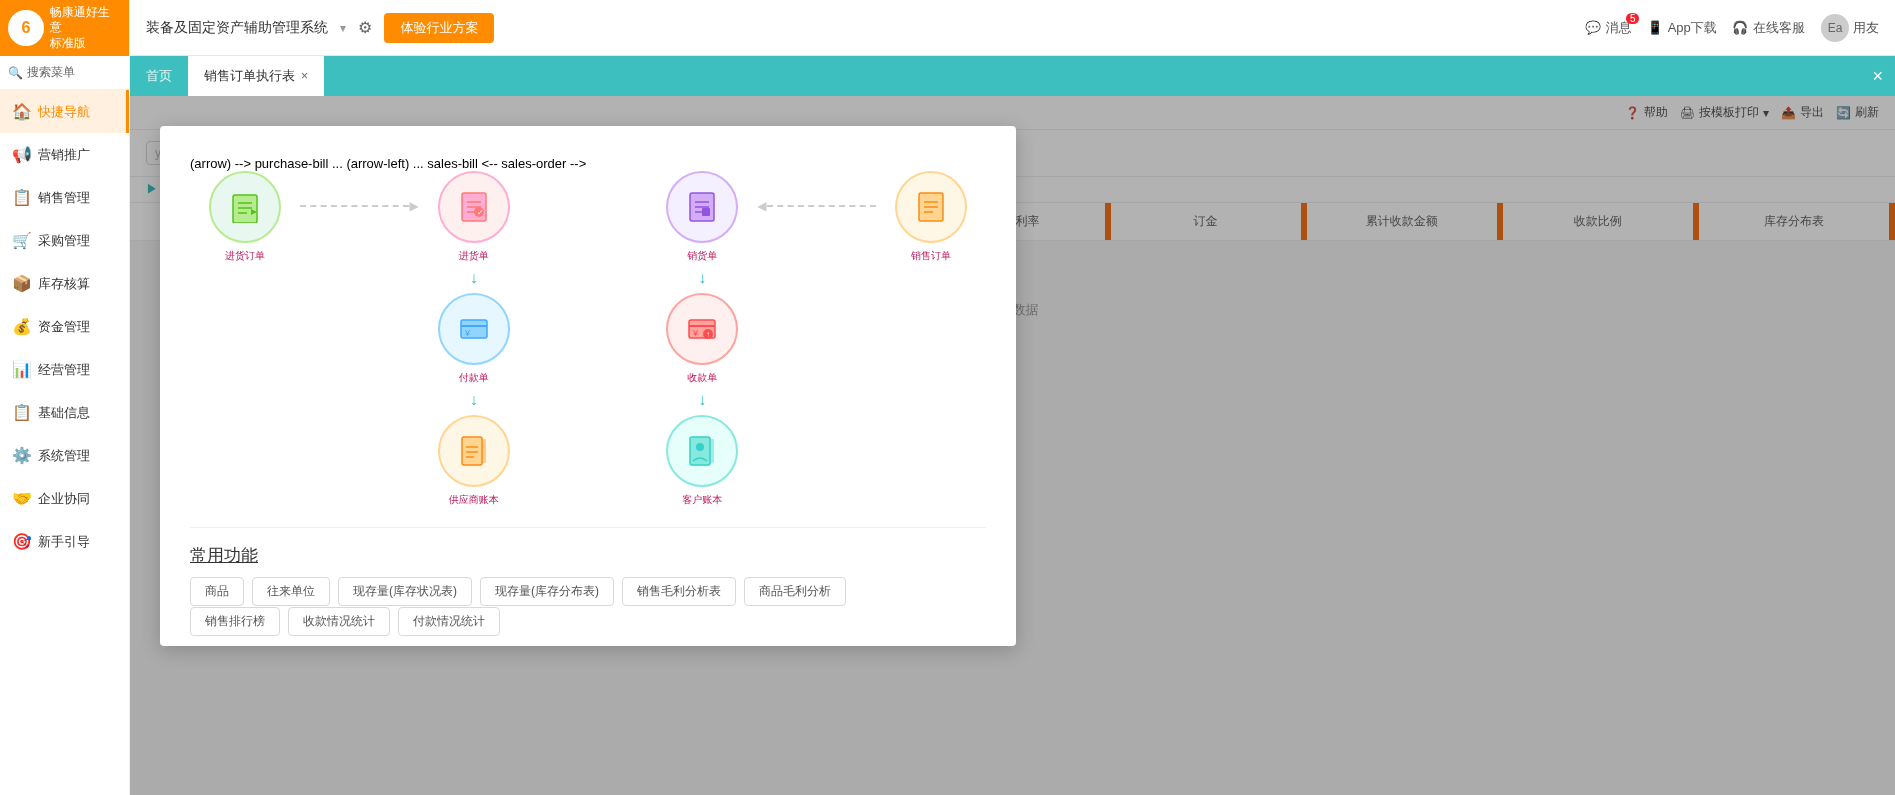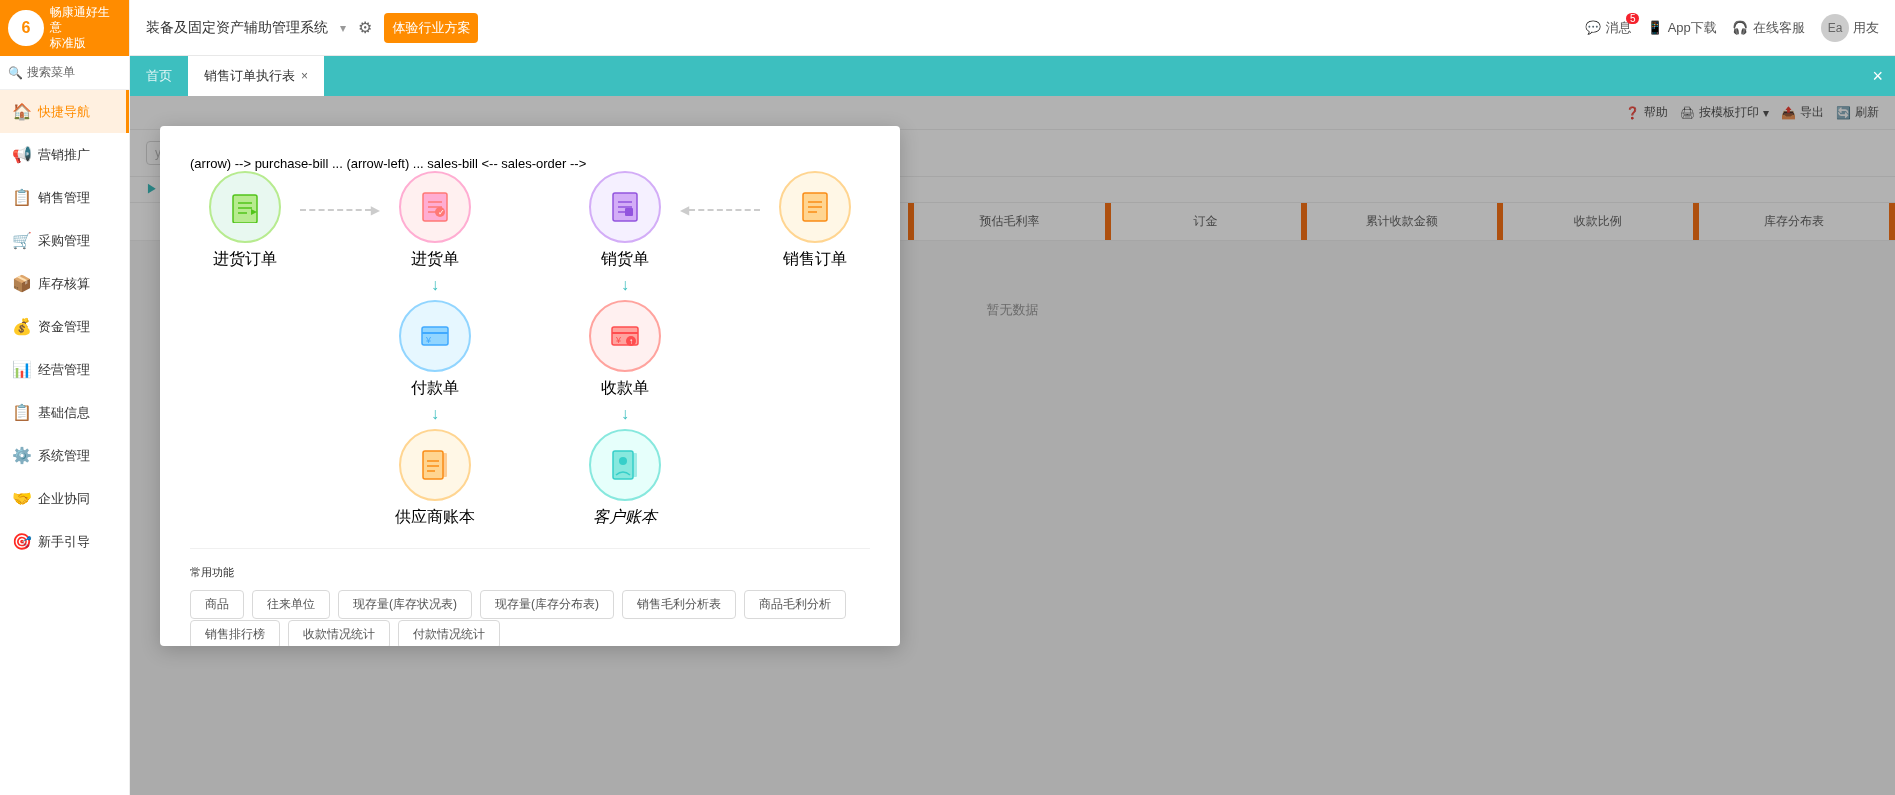--- a/index.html
+++ b/index.html
@@ -17,21 +17,21 @@
     .sidebar-nav { flex: 1; overflow-y: auto; }
     .sidebar-item { display: flex; align-items: center; gap: 6px; padding: 12px 12px; cursor: pointer; color: #333; font-size: 13px; }
     .sidebar-item.active { background: #fff0e0; color: #ff8c00; border-right: 3px solid #ff8c00; }
     .sidebar-item-icon { font-size: 16px; width: 20px; text-align: center; }
 
     
     .main { flex: 1; display: flex; flex-direction: column; overflow: hidden; }
 
     
     .header { height: 56px; background: #fff; border-bottom: 1px solid #e8e8e8; display: flex; align-items: center; padding: 0 16px; gap: 12px; }
-    .header-badge-btn { background: #ff8c00; color: #fff; border: none; border-radius: 4px; padding: 6px 8px; cursor: pointer; font-size: 13px; }
+    .header-badge-btn { background: #ff8c00; color: #fff; border: none; border-radius: 4px; padding: 6px 16px; cursor: pointer; font-size: 13px; }
     .header-actions { display: flex; align-items: center; gap: 16px; margin-left: auto; color: #555; font-size: 13px; }
     .header-action { display: flex; align-items: center; gap: 4px; cursor: pointer; position: relative; }
     .badge { background: #f5222d; color: #fff; border-radius: 10px; font-size: 10px; padding: 0 4px; position: absolute; top: -6px; right: -8px; }
     .settings-icon { color: #666; font-size: 16px; cursor: pointer; }
 
     
     .tabs { display: flex; background: #3dbfbf; padding: 0; height: 40px; align-items: stretch; }
     .tab { display: flex; align-items: center; padding: 0 16px; cursor: pointer; font-size: 13px; color: rgba(255,255,255,0.85); gap: 6px; }
     .tab.active { background: #fff; color: #333; justify-content: flex-end; }
     .tab-close { font-size: 12px; color: #666; cursor: pointer; }
@@ -66,25 +66,25 @@
     .modal { background: #fff; border-radius: 4px; width: 740px; margin: 40px auto; padding: 30px; position: relative; box-shadow: 0 4px 20px rgba(0,0,0,0.2); max-height: 520px; overflow: hidden; }
     .flow-circle { width: 72px; height: 72px; border-radius: 50%; display: flex; align-items: center; justify-content: center; font-size: 28px; }
     .flow-circle.green { background: #e8f8f0; color: #52c41a; border: 2px solid #b7eb8f; }
     .flow-circle.pink { background: #fff0f0; color: #ff7875; border: 2px solid #ffadd2; }
     .flow-circle.purple { background: #f5f0ff; color: #9254de; border: 2px solid #d3adf7; }
     .flow-circle.orange { background: #fff7e6; color: #fa8c16; border: 2px solid #ffd591; }
     .flow-circle.blue { background: #e6f7ff; color: #40a9ff; border: 2px solid #91d5ff; }
     .flow-circle.red { background: #fff0f0; color: #ff4d4f; border: 2px solid #ffa39e; }
     .flow-circle.yellow-orange { background: #fff7e6; color: #fa8c16; border: 2px solid #ffd591; }
     .flow-circle.cyan { background: #e6fffb; color: #36cfc9; border: 2px solid #87e8de; }
-    .flow-label { font-size: 16px; color: #000000; text-align: right; }
+    .flow-label { font-size: 10px; color: #be185d; text-align: right; }
 
     
     .common-funcs { border-top: 1px solid #f0f0f0; padding-top: 16px; }
-    .common-funcs-title { font-size: 11px; color: #333; margin-bottom: 10px; font-weight: 500; }
+    .common-funcs-title { font-size: 17px; color: #333; margin-bottom: 10px; font-weight: 500; text-decoration: underline; }
     .func-btns { display: flex; flex-wrap: wrap; gap: 8px; }
     .func-btn { border: 1px solid #d9d9d9; border-radius: 4px; padding: 5px 14px; font-size: 12px; color: #555; cursor: pointer; background: #fff; }
     .flow-item { display: flex; flex-direction: column; align-items: center; gap: 6px; width: 120px; }
   </style>
 </head>
 <body>
 
 <div class="app-wrapper">
 
   <div class="sidebar">
@@ -237,21 +237,21 @@
         <div class="th">累计收款金额</div>
         <div class="th">收款比例</div>
         <div class="th">库存分布表</div>
       </div>
 
       <div class="empty-state">
         <span>暂无数据</span>
       </div>
 
       <div class="modal-overlay">
-        <div class="modal" style="margin:30px 30px;width:740px;">
+        <div class="modal" style="margin:30px 30px;width:856px;">
 
           <div style="margin-bottom:20px;">
              (arrow) --&gt; purchase-bill ... (arrow-left) ... sales-bill &lt;-- sales-order --&gt;
             <div style="display:flex;align-items:center;margin-bottom:6px;">
 
               <div class="flow-item" style="width:110px;">
                 <div class="flow-circle green">
                   <svg width="32" height="32" viewBox="0 0 32 32" fill="none">
                     <rect x="4" y="4" width="24" height="28" rx="2" fill="#b7eb8f" stroke="#52c41a" stroke-width="1.5"></rect>
                     <line x1="9" y1="12" x2="23" y2="12" stroke="#52c41a" stroke-width="1.5"></line>
@@ -390,21 +390,21 @@
                     <rect x="24" y="4" width="4" height="24" rx="1" fill="#fa8c16" opacity="0.4"></rect>
                     <line x1="8" y1="12" x2="20" y2="12" stroke="#fa8c16" stroke-width="1.5"></line>
                     <line x1="8" y1="17" x2="20" y2="17" stroke="#fa8c16" stroke-width="1.5"></line>
                     <line x1="8" y1="22" x2="16" y2="22" stroke="#fa8c16" stroke-width="1.5"></line>
                   </svg>
                 </div>
                 <span class="flow-label">供应商账本</span>
               </div>
               <div style="flex:1;"></div>
 
-              <div class="flow-item" style="width:110px;font-style:italic;">
+              <div class="flow-item" style="width:110px;">
                 <div class="flow-circle cyan">
                   <svg width="32" height="32" viewBox="0 0 32 32" fill="none">
                     <rect x="4" y="2" width="20" height="28" rx="2" fill="#87e8de" stroke="#36cfc9" stroke-width="1.5"></rect>
                     <rect x="24" y="4" width="4" height="24" rx="1" fill="#36cfc9" opacity="0.4"></rect>
                     <circle cx="14" cy="12" r="4" fill="#36cfc9"></circle>
                     <path d="M7 26 Q14 20 21 26" stroke="#36cfc9" stroke-width="1.5" fill="none"></path>
                   </svg>
                 </div>
                 <span class="flow-label">客户账本</span>
               </div>

